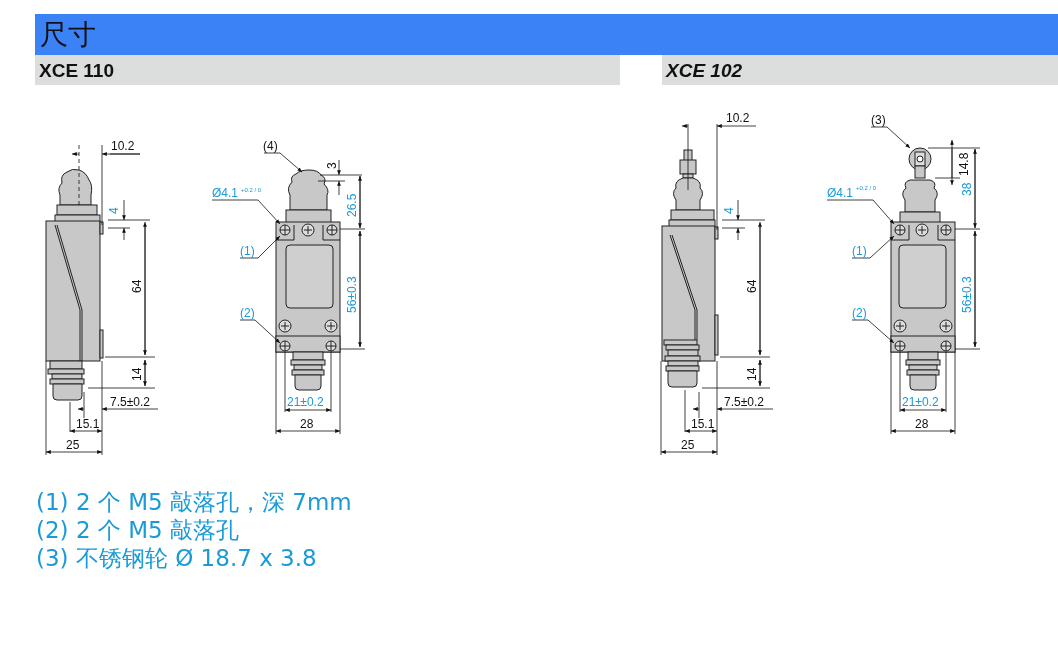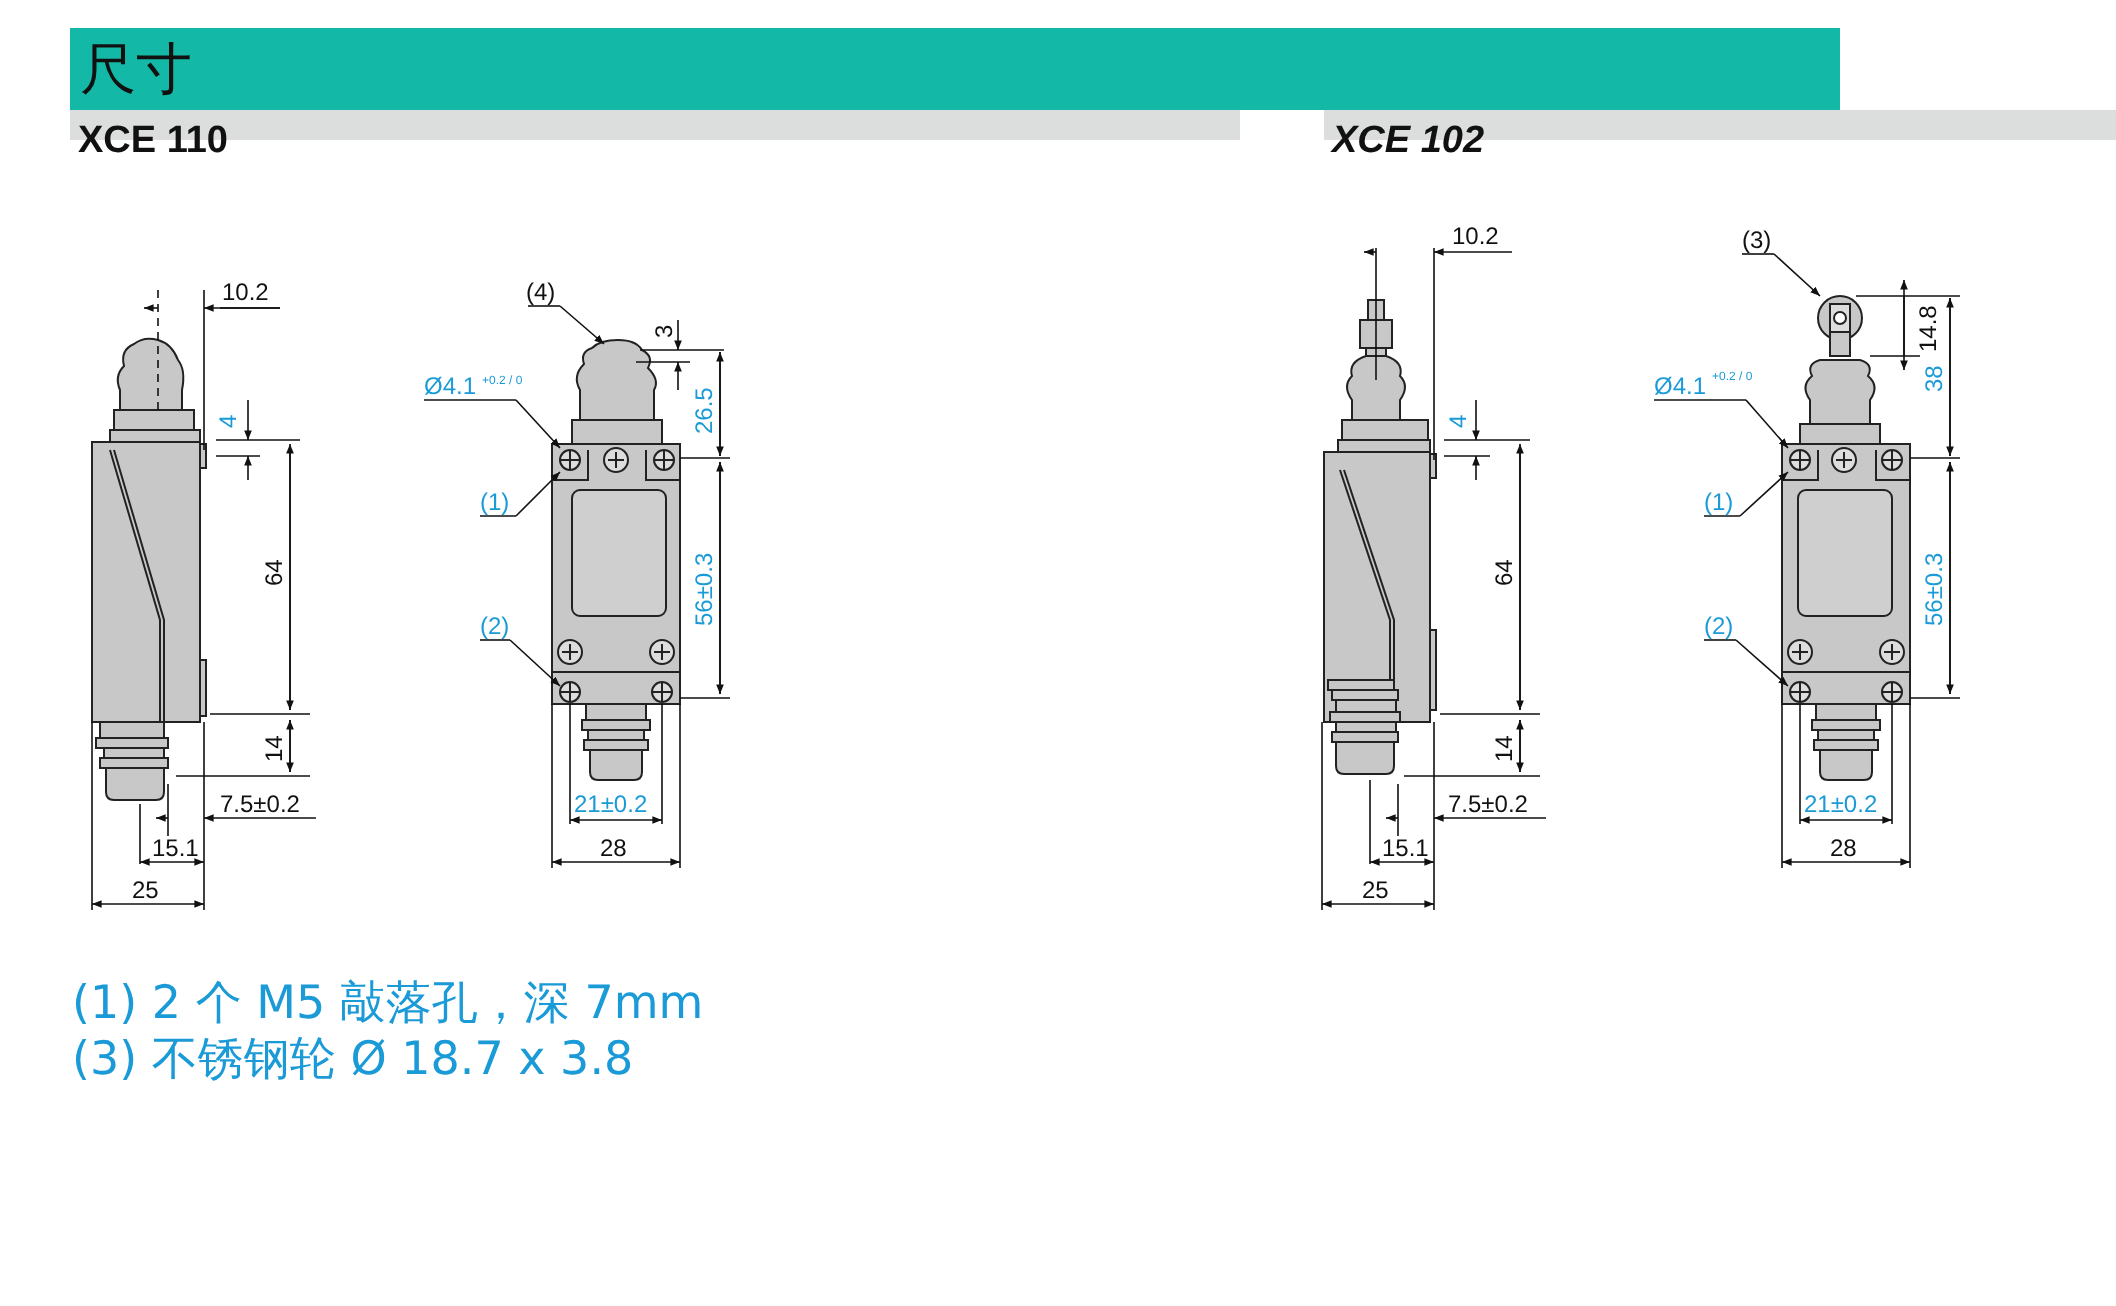--- a/index.html
+++ b/index.html
@@ -1,19 +1,19 @@
 <!DOCTYPE html>
 <html><head>
 <meta charset="utf-8">
 <style>
   html,body{margin:0;padding:0;background:#fff;}
   body{width:1058px;height:653px;position:relative;overflow:hidden;font-family:"Liberation Sans","DejaVu Sans",sans-serif;}
-  .title-bar{position:absolute;left:35px;top:14px;width:885px;height:41px;background:#14b8a6;}
+  .title-bar{position:absolute;left:35px;top:14px;width:1023px;height:41px;background:#3b82f6;}
   .title-bar span{position:absolute;left:5px;top:2px;font-size:28px;color:#111;font-family:"DejaVu Sans",sans-serif;font-weight:300;}
-  .model-bar{position:absolute;top:55px;height:15px;background:#dcdedd;}
+  .model-bar{position:absolute;top:55px;height:30px;background:#dcdedd;}
   .model-bar span{position:absolute;left:4px;top:5px;font-size:19px;font-weight:bold;color:#111;}
   #m1{left:35px;width:585px;}
   #m2{left:662px;width:396px;font-style:italic;}
   svg{position:absolute;overflow:visible;}
   svg text{font-family:"Liberation Sans","DejaVu Sans",sans-serif;font-size:12px;fill:#111;}
   svg text.blue{fill:#1a9ad6;}
   .notes{position:absolute;left:36px;top:488px;color:#1a9ad6;font-size:23px;line-height:28px;font-family:"DejaVu Sans",sans-serif;}
   .notes div{white-space:nowrap;}
 </style>
 </head>
@@ -286,14 +286,15 @@
   <text class="blue" x="852" y="255">(1)</text>
   <text class="blue" x="971" y="196" transform="rotate(-90 971 196)">38</text>
   <text class="blue" x="971" y="313" transform="rotate(-90 971 313)">56±0.3</text>
   <text class="blue" x="852" y="317">(2)</text>
   <text class="blue" x="902" y="406">21±0.2</text>
   <text x="915" y="428">28</text>
 </svg>
 
 <div class="notes">
   <div>(1) 2 个 M5 敲落孔，深 7mm</div>
+  <div>(2) 2 个 M5 敲落孔</div>
   <div>(3) 不锈钢轮 Ø 18.7 x 3.8</div>
 </div>
 
 </body></html>

